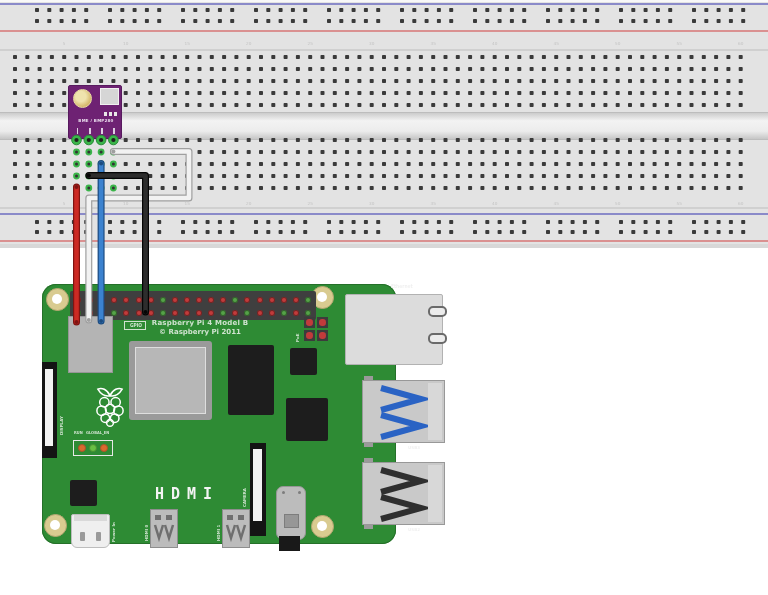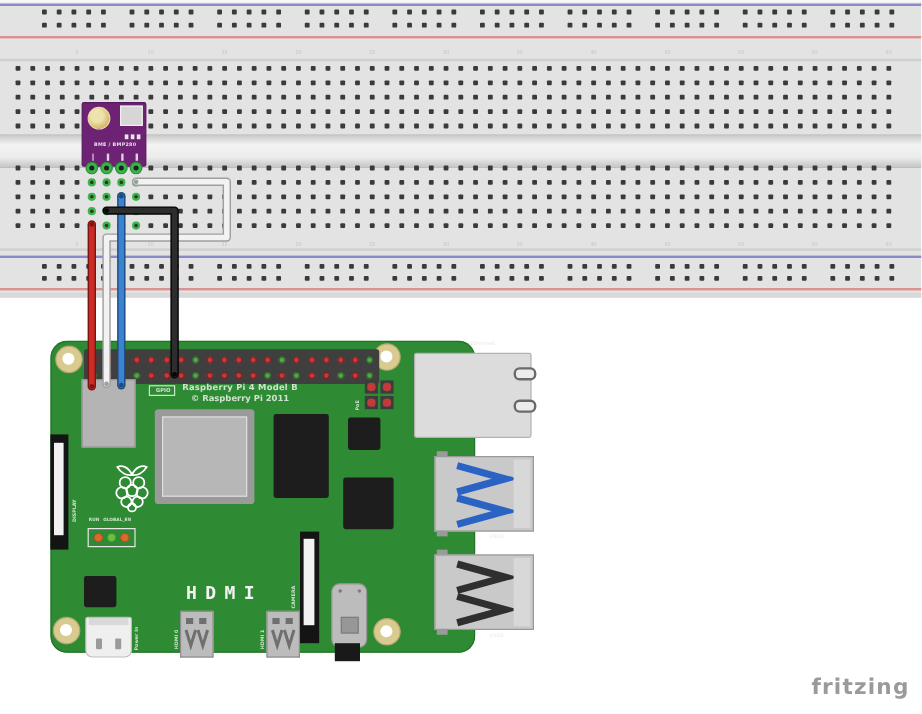--- a/index.html
+++ b/index.html
@@ -1160,14 +1160,13 @@
       <polyline points="101.1,163.5 101.1,321" fill="none" stroke="#1d4c80" stroke-width="7" stroke-linecap="round" stroke-linejoin="round"></polyline>
       <polyline points="101.1,163.5 101.1,321" fill="none" stroke="#3b82cf" stroke-width="4.6" stroke-linecap="round" stroke-linejoin="round"></polyline>
       <circle cx="101.1" cy="163.5" r="2" fill="#1d4c80"></circle>
       <circle cx="101.1" cy="321" r="2" fill="#1d4c80"></circle>
       <polyline points="88.8,175.5 145.5,175.5 145.5,312" fill="none" stroke="#050505" stroke-width="7" stroke-linecap="round" stroke-linejoin="round"></polyline>
       <polyline points="88.8,175.5 145.5,175.5 145.5,312" fill="none" stroke="#2d2d2d" stroke-width="4.6" stroke-linecap="round" stroke-linejoin="round"></polyline>
       <circle cx="88.8" cy="175.5" r="2" fill="#050505"></circle>
       <circle cx="145.5" cy="312" r="2" fill="#050505"></circle>
     </svg>
 
-  <div id="watermark">fritzing</div>
 </div>
 
 </body></html>

